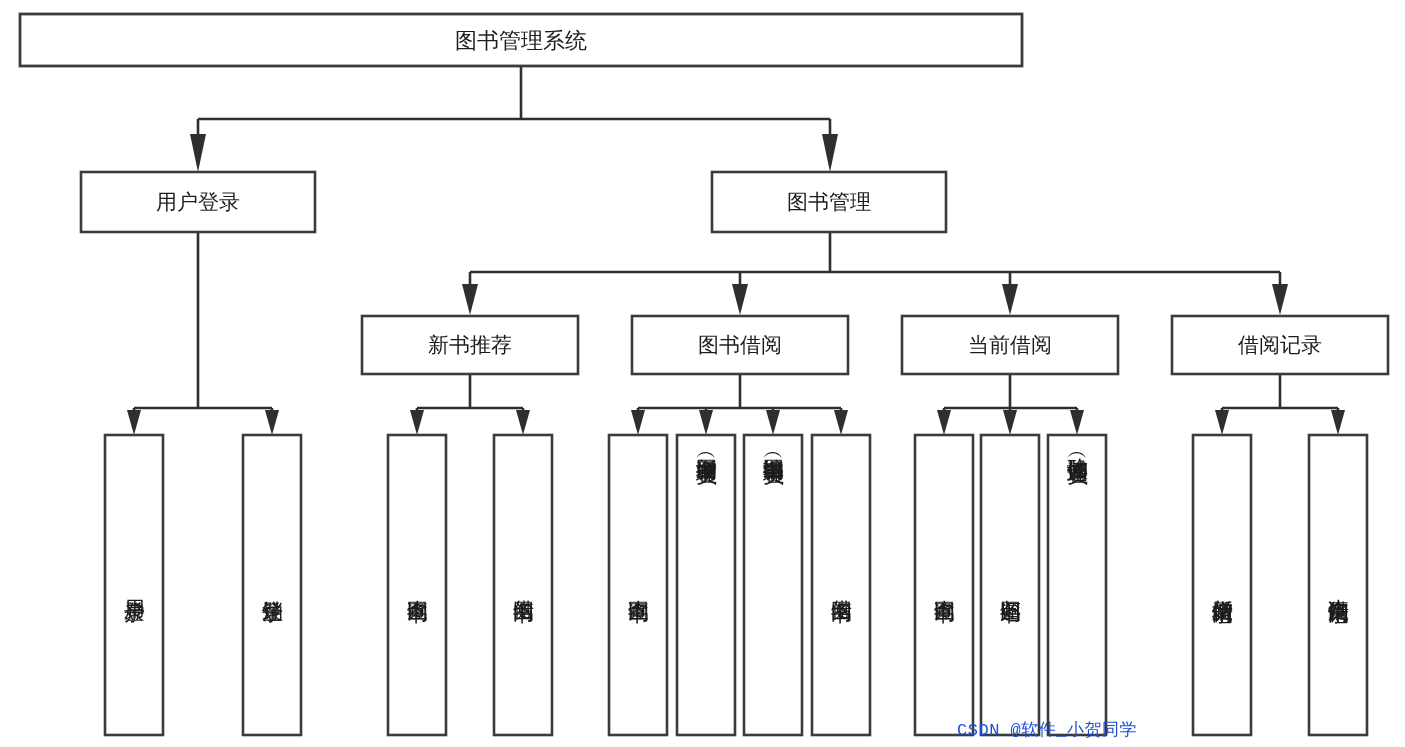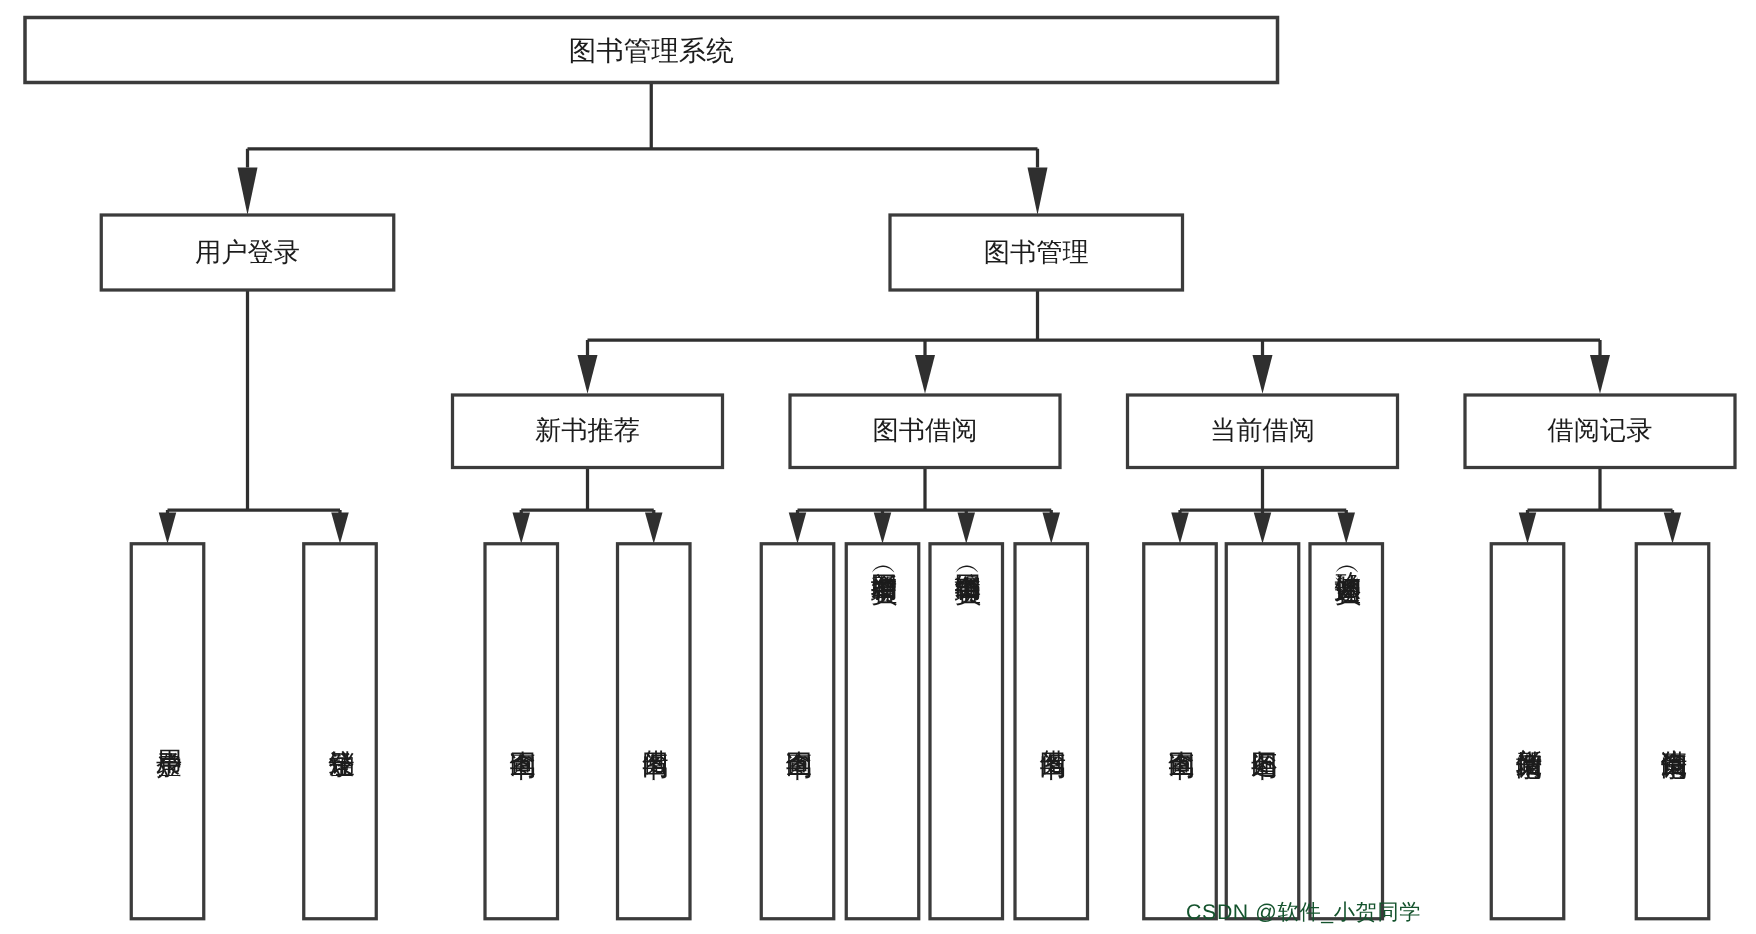--- a/index.html
+++ b/index.html
@@ -72,23 +72,23 @@
     line-height: 1.18;
     color: #1c1c1c;
     letter-spacing: 1px;
     white-space: nowrap;
     text-align: center;
   }
   .watermark {
     position: absolute;
     right: 14px;
     bottom: 6px;
-    font-family: Liberation Sans, sans-serif;
+    font-family: Liberation Mono, monospace;
     font-size: 17px;
-    color: #14532d;
+    color: #1d4ed8;
     letter-spacing: 0.5px;
     white-space: nowrap;
     pointer-events: none;
     text-align: center;
   }
 </style>
 </head>
 <body>
 
 <div id="diagram-root">

